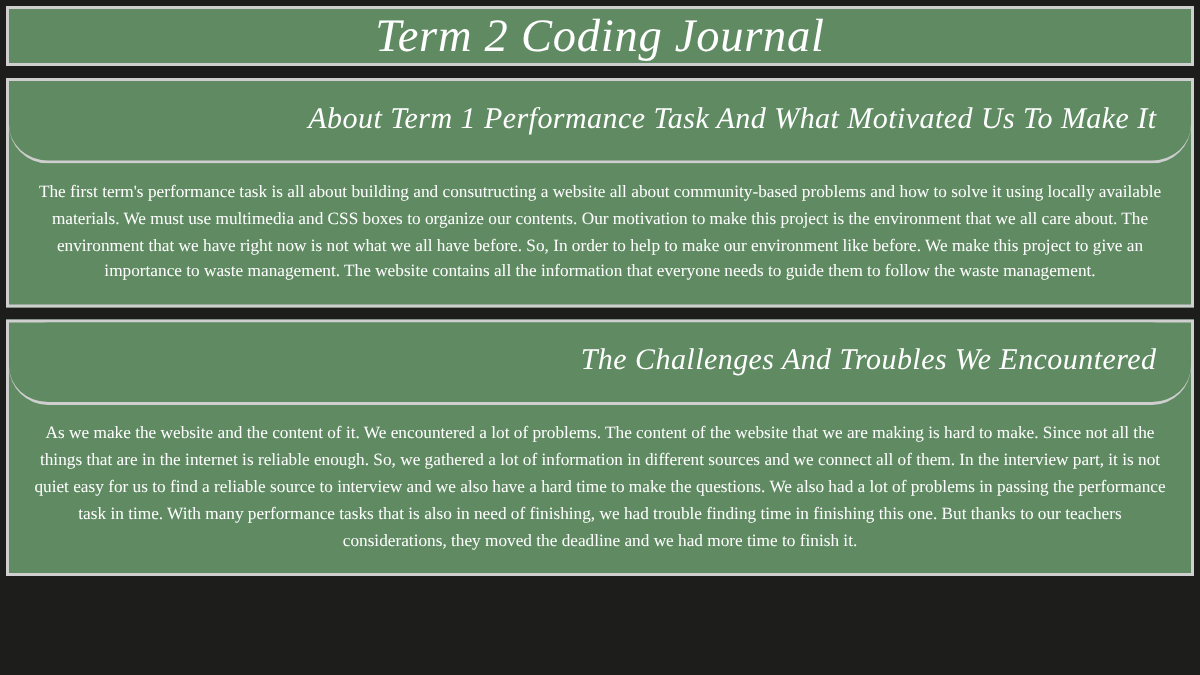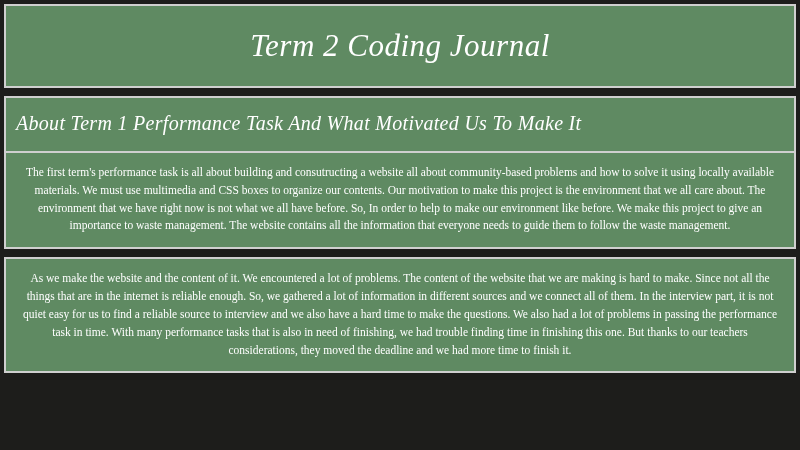--- a/index.html
+++ b/index.html
@@ -8,21 +8,21 @@
   }
   body {
     width: 800px;
     height: 450px;
     background: #1d1d1b;
     font-family: "Liberation Serif", serif;
     overflow: hidden;
   }
   .page {
     width: 800px;
-    height: 450px;
+    height: 344px;
     position: relative;
     box-sizing: border-box;
     background: #1d1d1b;
     display: flex;
     flex-direction: column;
   }
 
   
   .title-banner {
     background: #5f8a62;
@@ -48,21 +48,22 @@
   .section {
     margin: 8px 4px 0 4px;
     border: 2px solid #cfcfcf;
     box-sizing: border-box;
     background: #5f8a62;
   }
   .section-header {
     background: #5f8a62;
     border-bottom: 2px solid #cfcfcf;
     padding: 14px 23px 16px 10px;
-    text-align: left;
+    text-align: right;
+    border-radius: 26px;
   }
   .section-header h2 {
     margin: 0;
     font-size: 20px;
     font-style: italic;
     font-weight: normal;
     color: #ffffff;
     letter-spacing: 0.3px;
   }
   .section-body {
@@ -90,18 +91,21 @@
   <div class="section">
     <div class="section-header">
       <h2>About Term 1 Performance Task And What Motivated Us To Make It</h2>
     </div>
     <div class="section-body">
       <p>The first term's performance task is all about building and consutructing a website all about community-based problems and how to solve it using locally available materials. We must use multimedia and CSS boxes to organize our contents. Our motivation to make this project is the environment that we all care about. The environment that we have right now is not what we all have before. So, In order to help to make our environment like before. We make this project to give an importance to waste management. The website contains all the information that everyone needs to guide them to follow the waste management.</p>
     </div>
   </div>
 
   <div class="section">
+    <div class="section-header">
+      <h2>The Challenges And Troubles We Encountered</h2>
+    </div>
     <div class="section-body">
       <p>As we make the website and the content of it. We encountered a lot of problems. The content of the website that we are making is hard to make. Since not all the things that are in the internet is reliable enough. So, we gathered a lot of information in different sources and we connect all of them. In the interview part, it is not quiet easy for us to find a reliable source to interview and we also have a hard time to make the questions. We also had a lot of problems in passing the performance task in time. With many performance tasks that is also in need of finishing, we had trouble finding time in finishing this one. But thanks to our teachers considerations, they moved the deadline and we had more time to finish it.</p>
     </div>
   </div>
 
 </div>
 
 </body></html>

